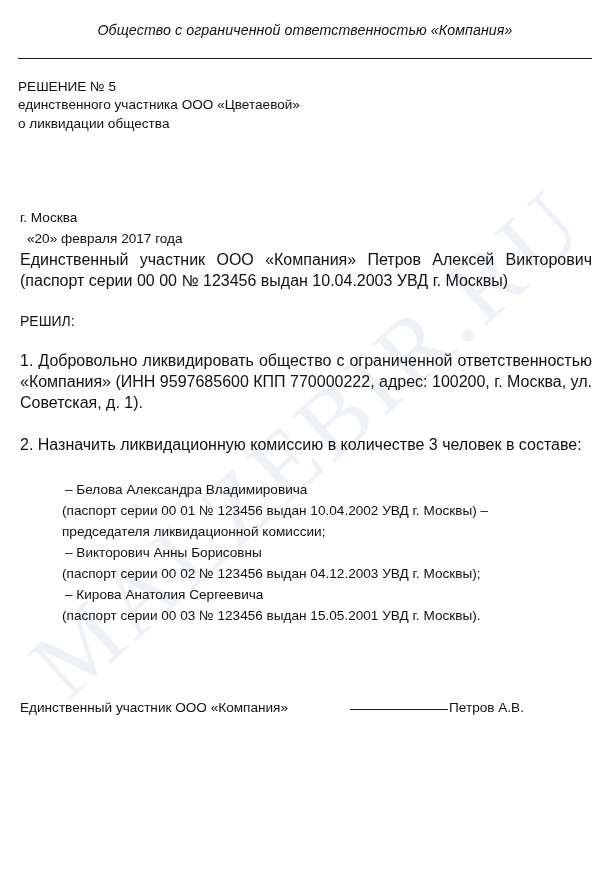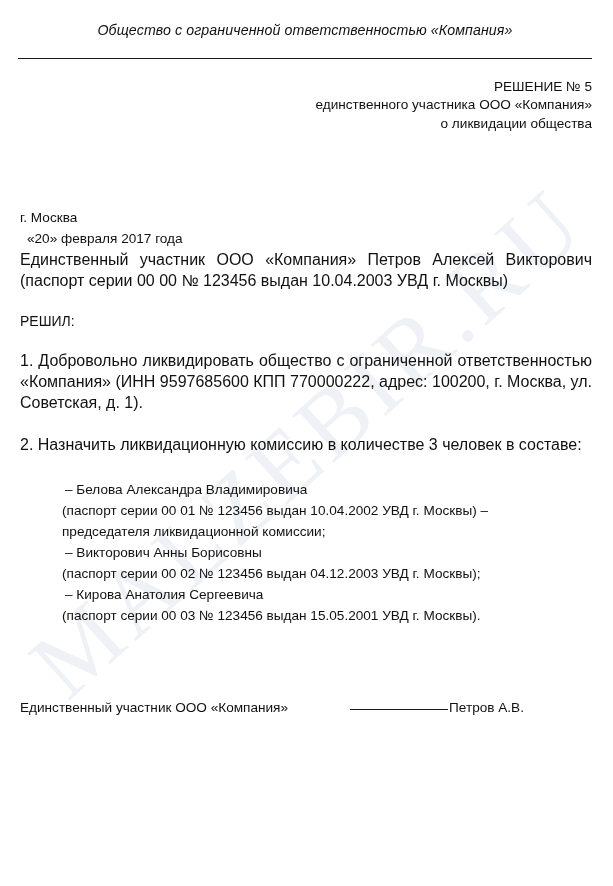--- a/index.html
+++ b/index.html
@@ -67,21 +67,21 @@
     width: 574px;
     height: 0;
     border-top: 1.6px solid #1a1a1a;
   }
 
   .title-block {
     position: absolute;
     left: 18px;
     top: 78px;
     width: 574px;
-    text-align: right;
+    text-align: left;
     font-size: 13.6px;
     line-height: 18.4px;
   }
   .title-block .title-line { display: block; }
 
   .place-block {
     position: absolute;
     left: 20px;
     top: 176px;
     font-size: 13.6px;
@@ -156,21 +156,21 @@
 </div>
 
 <div id="page">
 
   <div class="doc-header">Общество с ограниченной ответственностью «Компания»</div>
 
   <div class="header-rule"></div>
 
   <div class="title-block">
     <span class="title-line">РЕШЕНИЕ № 5</span>
-    <span class="title-line">единственного участника ООО «Компания»</span>
+    <span class="title-line">единственного участника ООО «Цветаевой»</span>
     <span class="title-line">о ликвидации общества</span>
   </div>
 
   <div class="place-block">
     <span class="city">г. Москва</span>
     <span class="date">«20» февраля 2017 года</span>
   </div>
 
   <div class="para" id="p-participant">
     <span class="line1">Единственный участник ООО «Компания» Петров Алексей Викторович</span>

